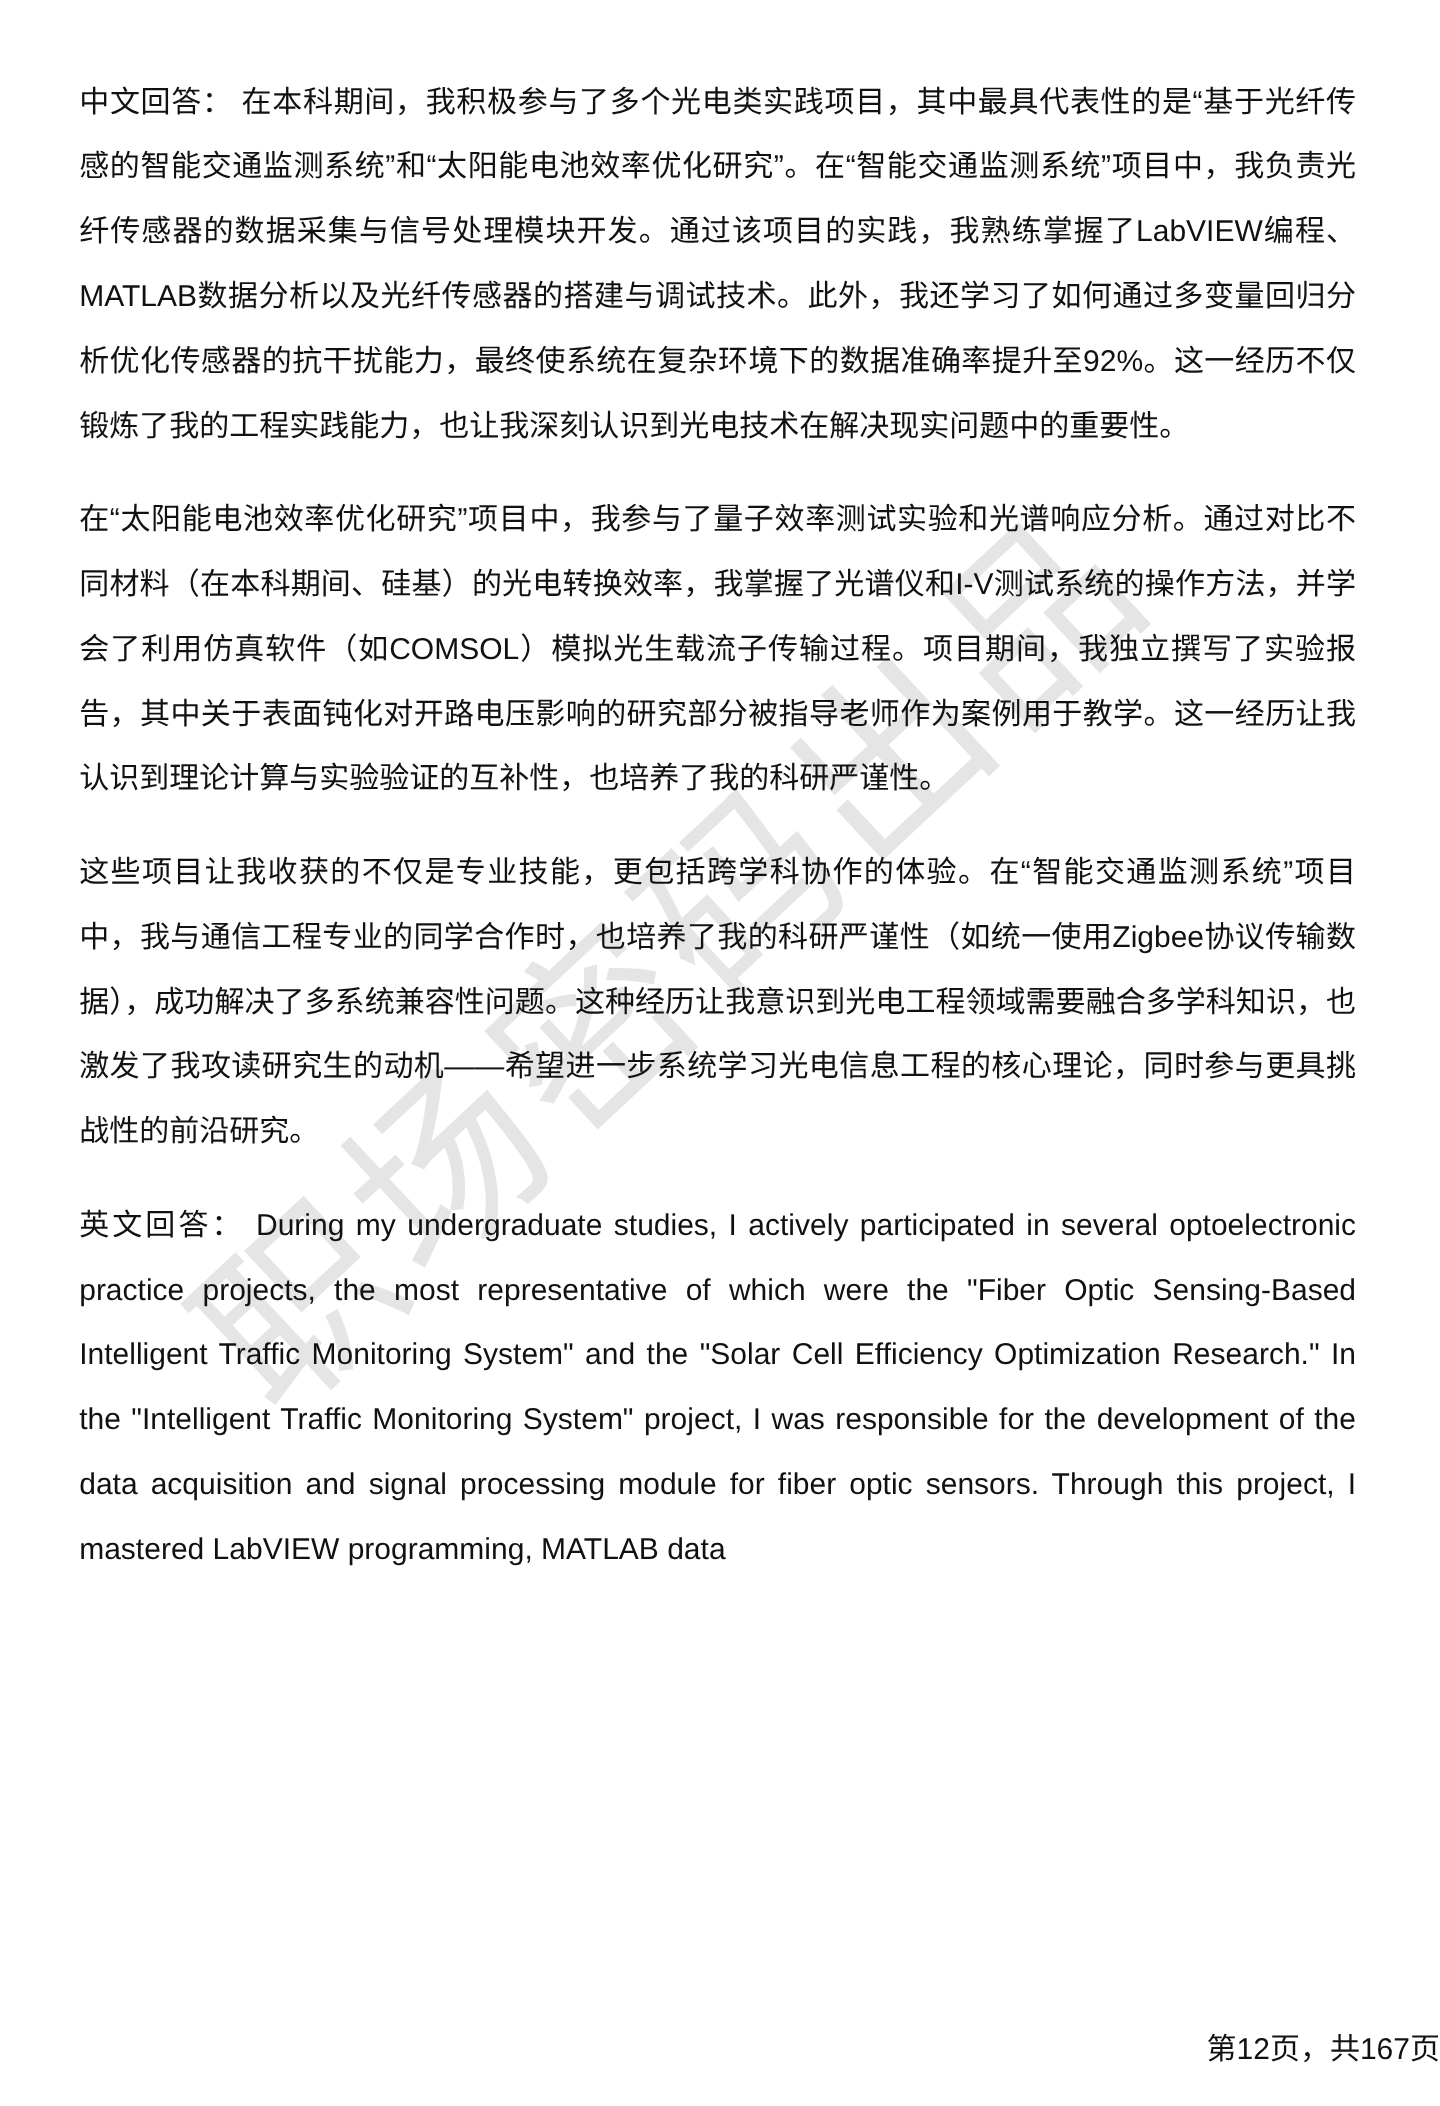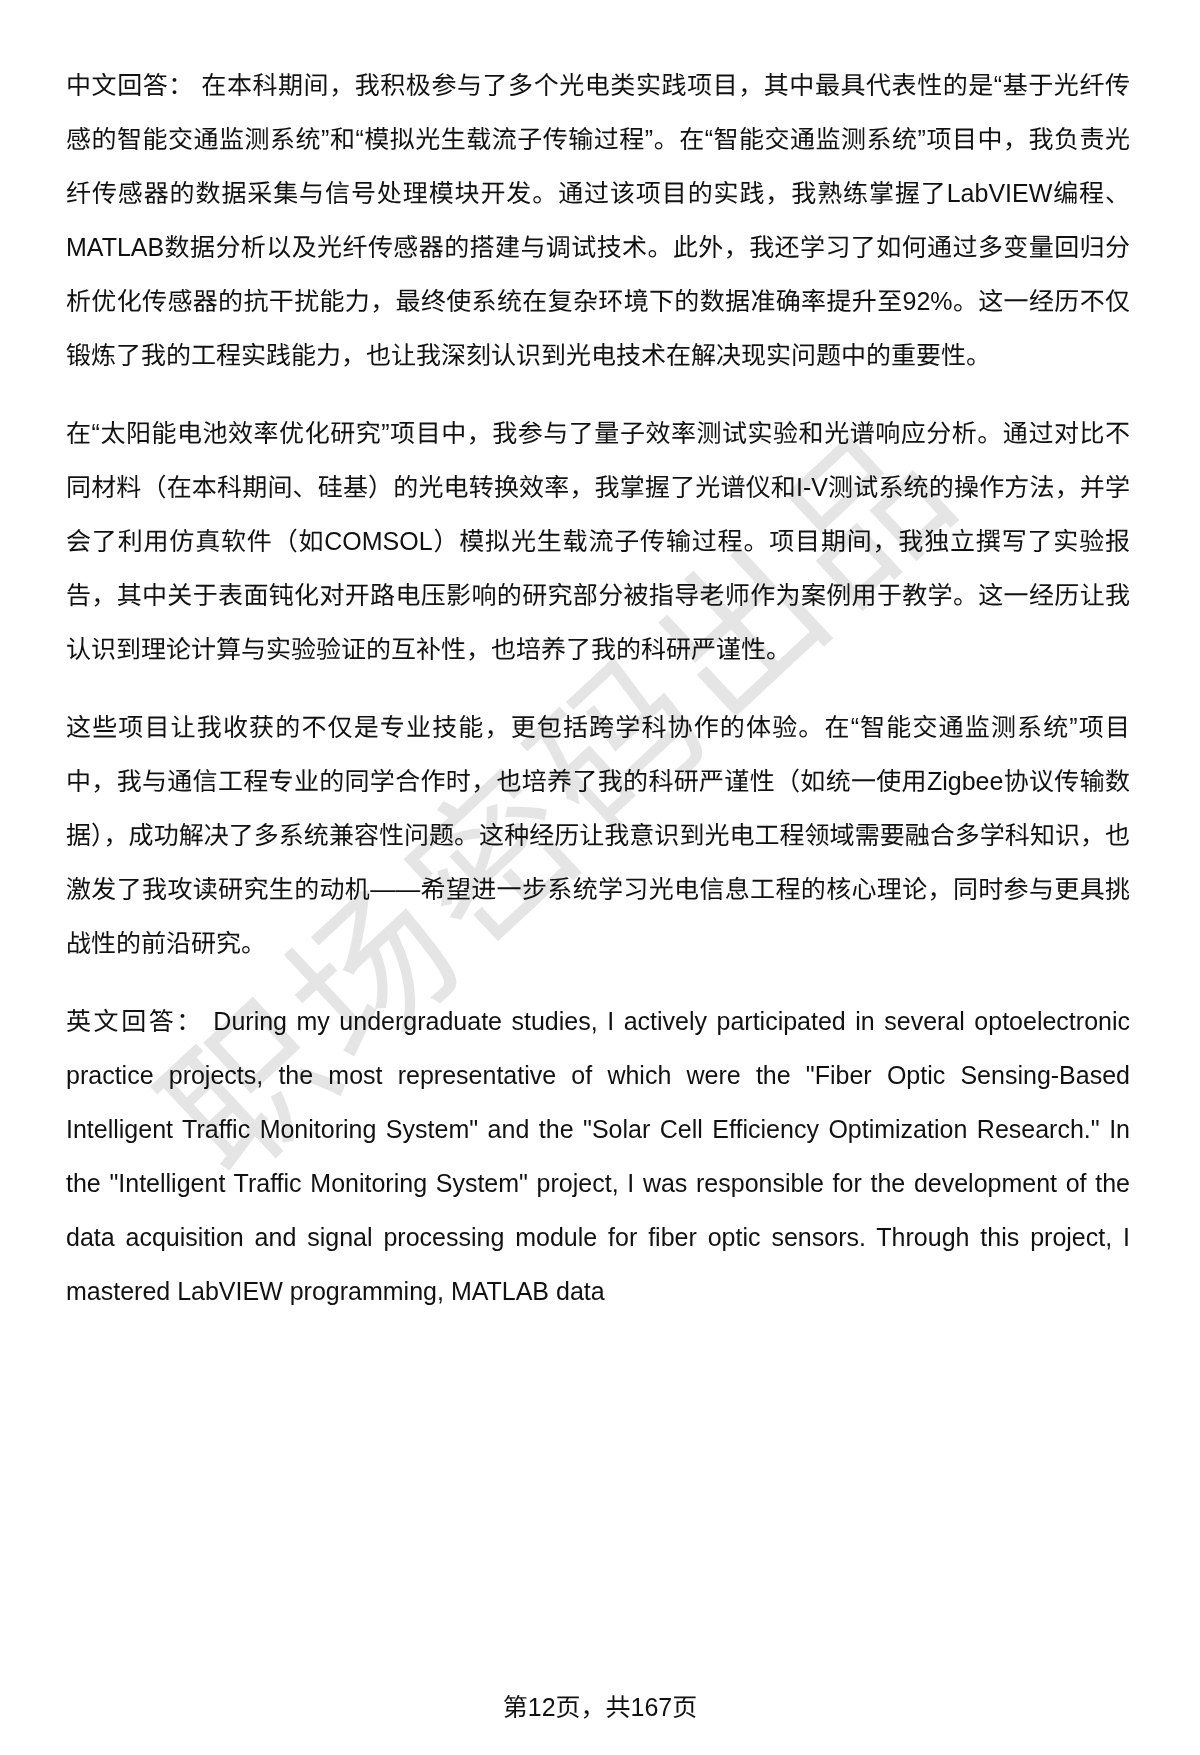--- a/index.html
+++ b/index.html
@@ -42,35 +42,35 @@
     font-size: 25px;
     line-height: 54px;
     text-align: justify;
     word-break: break-word;
   }
   .footer {
     position: absolute;
     left: 0;
     right: 0;
     bottom: 32px;
-    text-align: center;
+    text-align: right;
     font-size: 25px;
     color: #111111;
     z-index: 1;
   }
 </style>
 </head>
 <body>
 
 <div class="page">
 
   <div class="watermark">职场密码出品</div>
 
   <div class="content">
-    <p>中文回答： 在本科期间，我积极参与了多个光电类实践项目，其中最具代表性的是“基于光纤传感的智能交通监测系统”和“模拟光生载流子传输过程”。在“智能交通监测系统”项目中，我负责光纤传感器的数据采集与信号处理模块开发。通过该项目的实践，我熟练掌握了LabVIEW编程、MATLAB数据分析以及光纤传感器的搭建与调试技术。此外，我还学习了如何通过多变量回归分析优化传感器的抗干扰能力，最终使系统在复杂环境下的数据准确率提升至92%。这一经历不仅锻炼了我的工程实践能力，也让我深刻认识到光电技术在解决现实问题中的重要性。</p>
+    <p>中文回答： 在本科期间，我积极参与了多个光电类实践项目，其中最具代表性的是“基于光纤传感的智能交通监测系统”和“太阳能电池效率优化研究”。在“智能交通监测系统”项目中，我负责光纤传感器的数据采集与信号处理模块开发。通过该项目的实践，我熟练掌握了LabVIEW编程、MATLAB数据分析以及光纤传感器的搭建与调试技术。此外，我还学习了如何通过多变量回归分析优化传感器的抗干扰能力，最终使系统在复杂环境下的数据准确率提升至92%。这一经历不仅锻炼了我的工程实践能力，也让我深刻认识到光电技术在解决现实问题中的重要性。</p>
     <p>在“太阳能电池效率优化研究”项目中，我参与了量子效率测试实验和光谱响应分析。通过对比不同材料（在本科期间、硅基）的光电转换效率，我掌握了光谱仪和I-V测试系统的操作方法，并学会了利用仿真软件（如COMSOL）模拟光生载流子传输过程。项目期间，我独立撰写了实验报告，其中关于表面钝化对开路电压影响的研究部分被指导老师作为案例用于教学。这一经历让我认识到理论计算与实验验证的互补性，也培养了我的科研严谨性。</p>
     <p>这些项目让我收获的不仅是专业技能，更包括跨学科协作的体验。在“智能交通监测系统”项目中，我与通信工程专业的同学合作时，也培养了我的科研严谨性（如统一使用Zigbee协议传输数据），成功解决了多系统兼容性问题。这种经历让我意识到光电工程领域需要融合多学科知识，也激发了我攻读研究生的动机——希望进一步系统学习光电信息工程的核心理论，同时参与更具挑战性的前沿研究。</p>
     <p>英文回答： During my undergraduate studies, I actively participated in several optoelectronic practice projects, the most representative of which were the "Fiber Optic Sensing-Based Intelligent Traffic Monitoring System" and the "Solar Cell Efficiency Optimization Research." In the "Intelligent Traffic Monitoring System" project, I was responsible for the development of the data acquisition and signal processing module for fiber optic sensors. Through this project, I mastered LabVIEW programming, MATLAB data</p>
   </div>
 
   <div class="footer">第12页，共167页</div>
 
 </div>
 
 </body></html>

